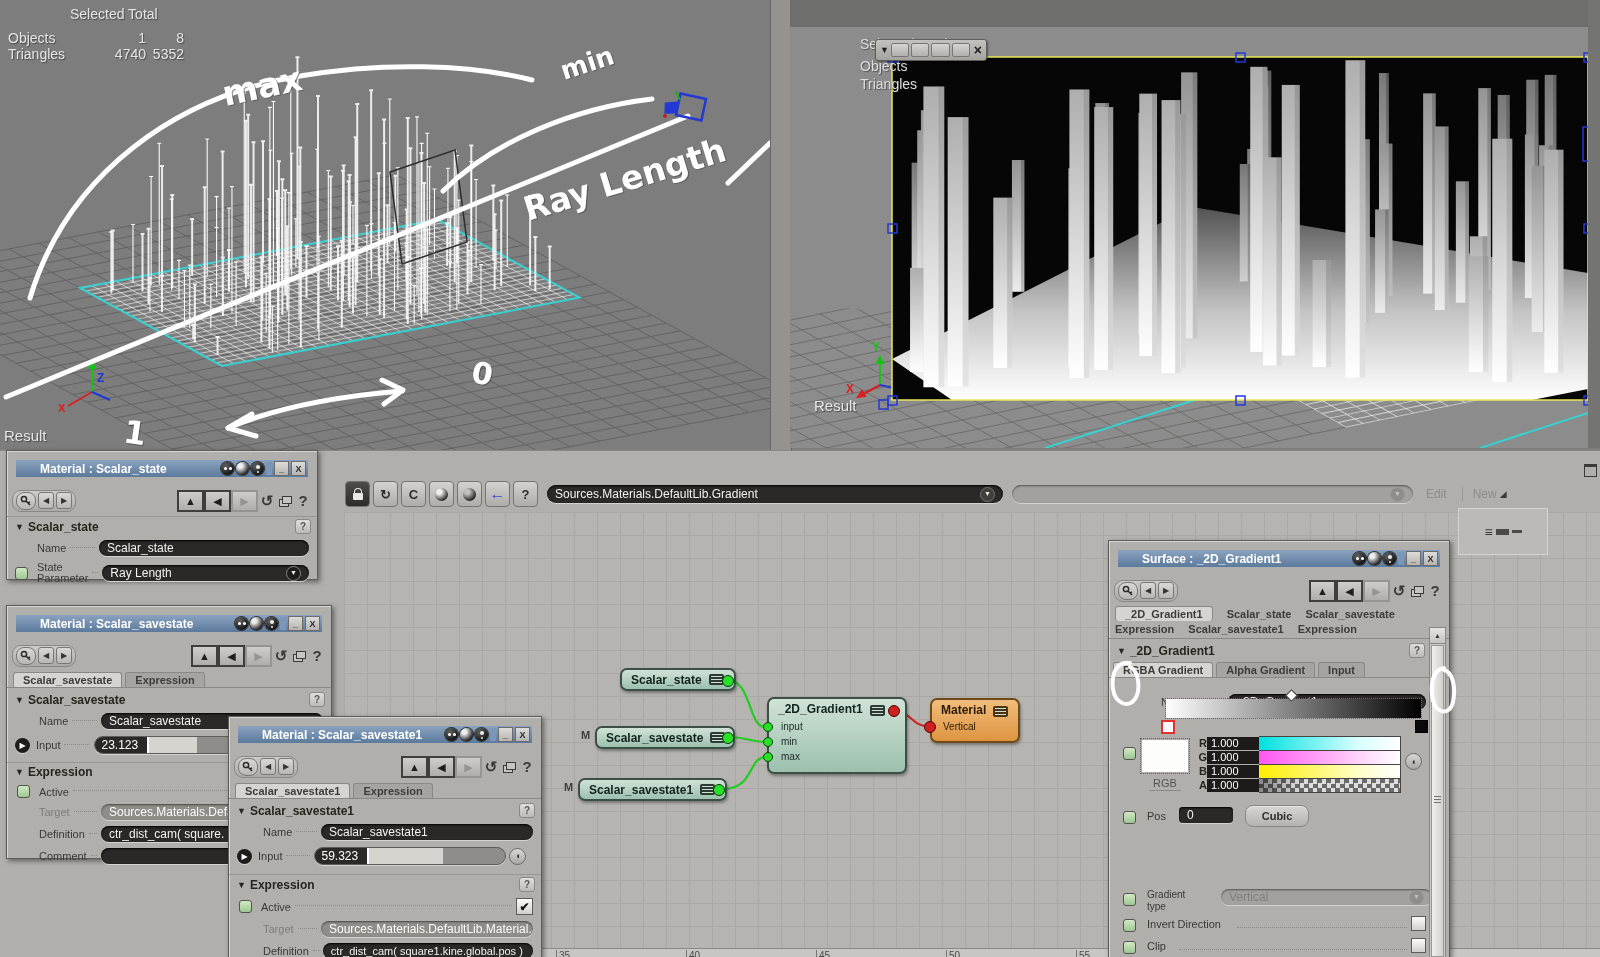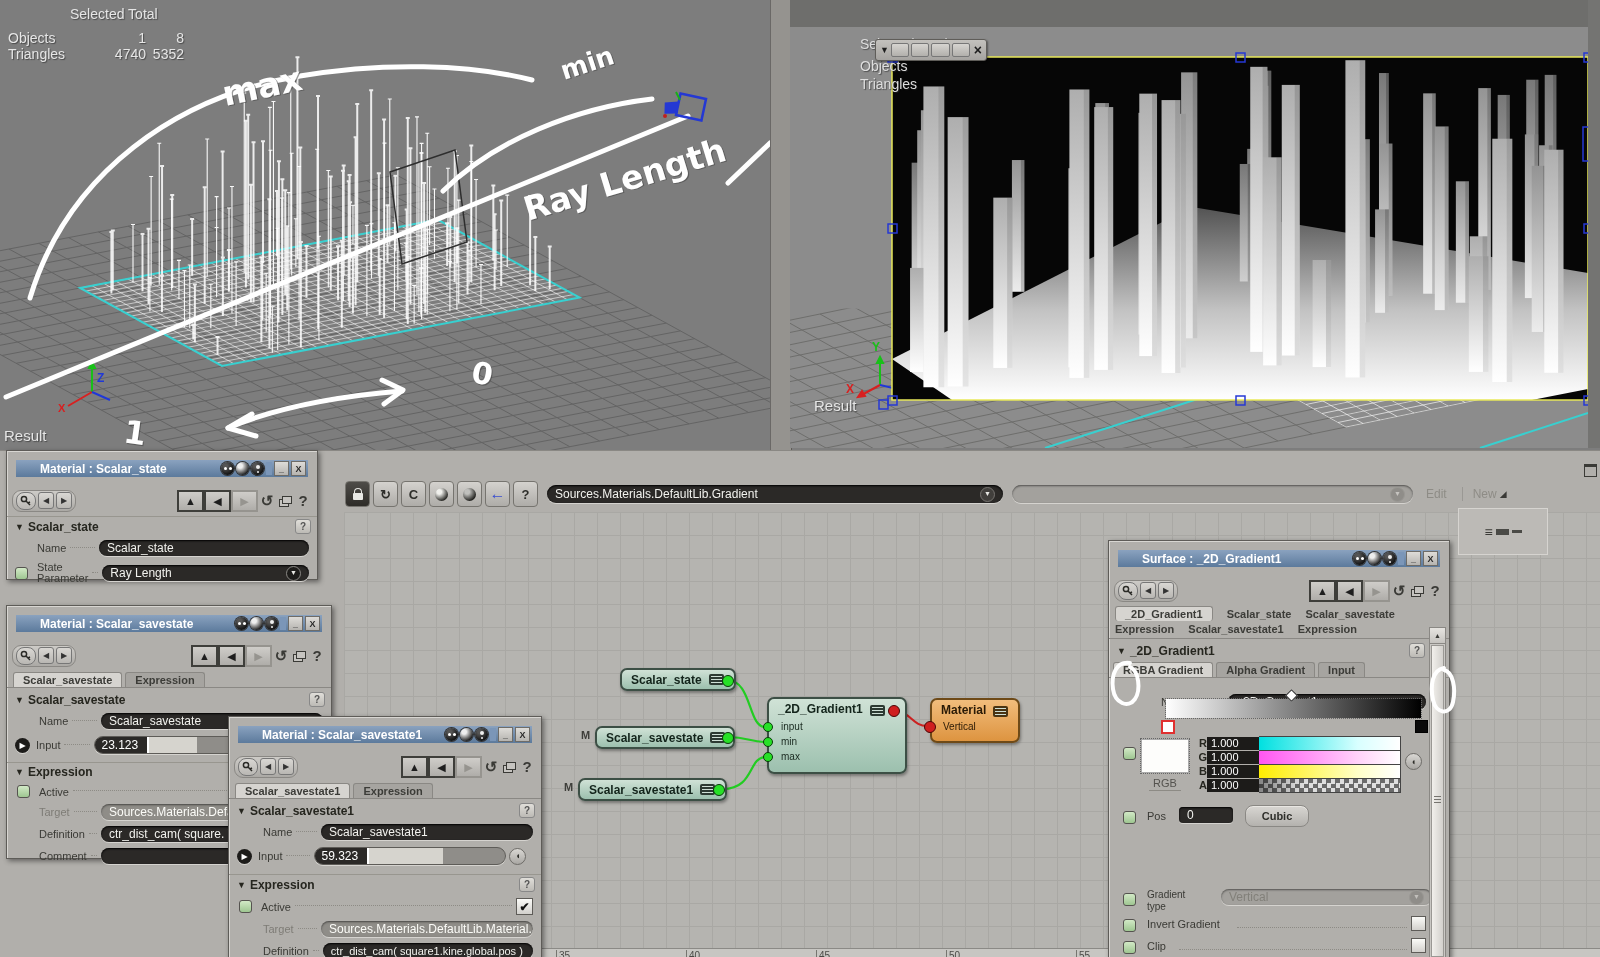--- a/index.html
+++ b/index.html
@@ -788,21 +788,21 @@
 
     <div class="abs cb" style="left:14px;top:352px;"></div>
     <span class="abs plab" style="left:38px;top:348px;font-size:10px;line-height:12px;display:block;">
       <span>Gradient</span><br><span>type</span></span>
     <span class="abs gfield" style="left:112px;top:348px;width:195px;display:flex;align-items:center;background:#a3a19d;color:#82807a;">
       <span style="flex:1;">Vertical</span>
       <span class="dropc" style="background:#8f8d89;color:#c2c0bc;border-color:#9a9894;">▼</span>
     </span>
 
     <div class="abs cb" style="left:14px;top:378px;"></div>
-    <span class="abs plab" style="left:38px;top:377px;font-size:11px;">Invert Gradient</span>
+    <span class="abs plab" style="left:38px;top:377px;font-size:11px;">Invert Direction</span>
     <span class="abs" style="left:128px;top:386px;width:170px;border-bottom:1px dotted #8d8b85;"></span>
     <span class="abs bigcb" style="left:302px;top:375px;width:13px;height:13px;"></span>
     <div class="abs cb" style="left:14px;top:400px;"></div>
     <span class="abs plab" style="left:38px;top:399px;font-size:11px;">Clip</span>
     <span class="abs" style="left:70px;top:408px;width:228px;border-bottom:1px dotted #8d8b85;"></span>
     <span class="abs bigcb" style="left:302px;top:397px;width:13px;height:13px;"></span>
 
     <div class="scrollv" style="left:320px;top:86px;height:330px;">
       <div style="height:15px;border-bottom:1px solid #8a8884;background:linear-gradient(#e6e4e0,#c6c4c0);display:flex;align-items:center;justify-content:center;font-size:7px;color:#3a3a36;">▲</div>
       <div class="scrollthumb" style="top:17px;height:310px;">

